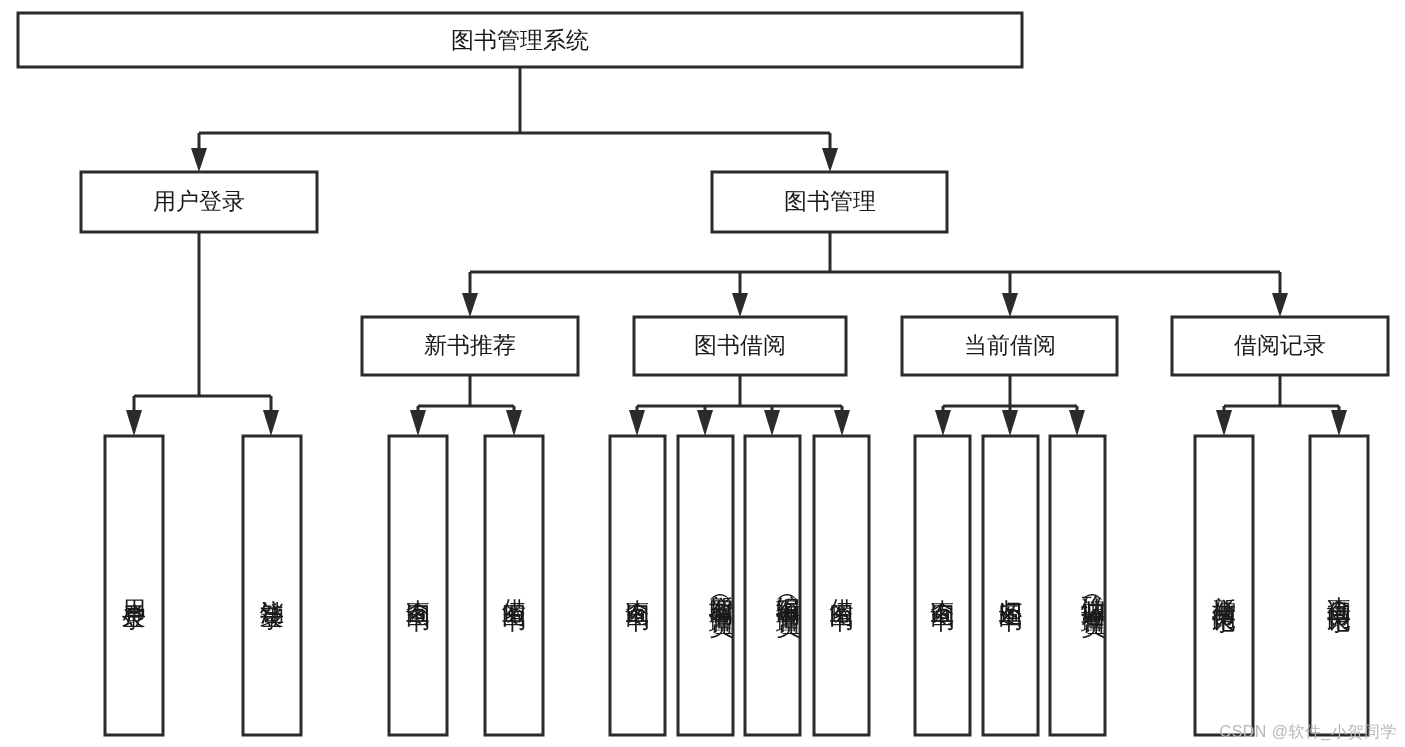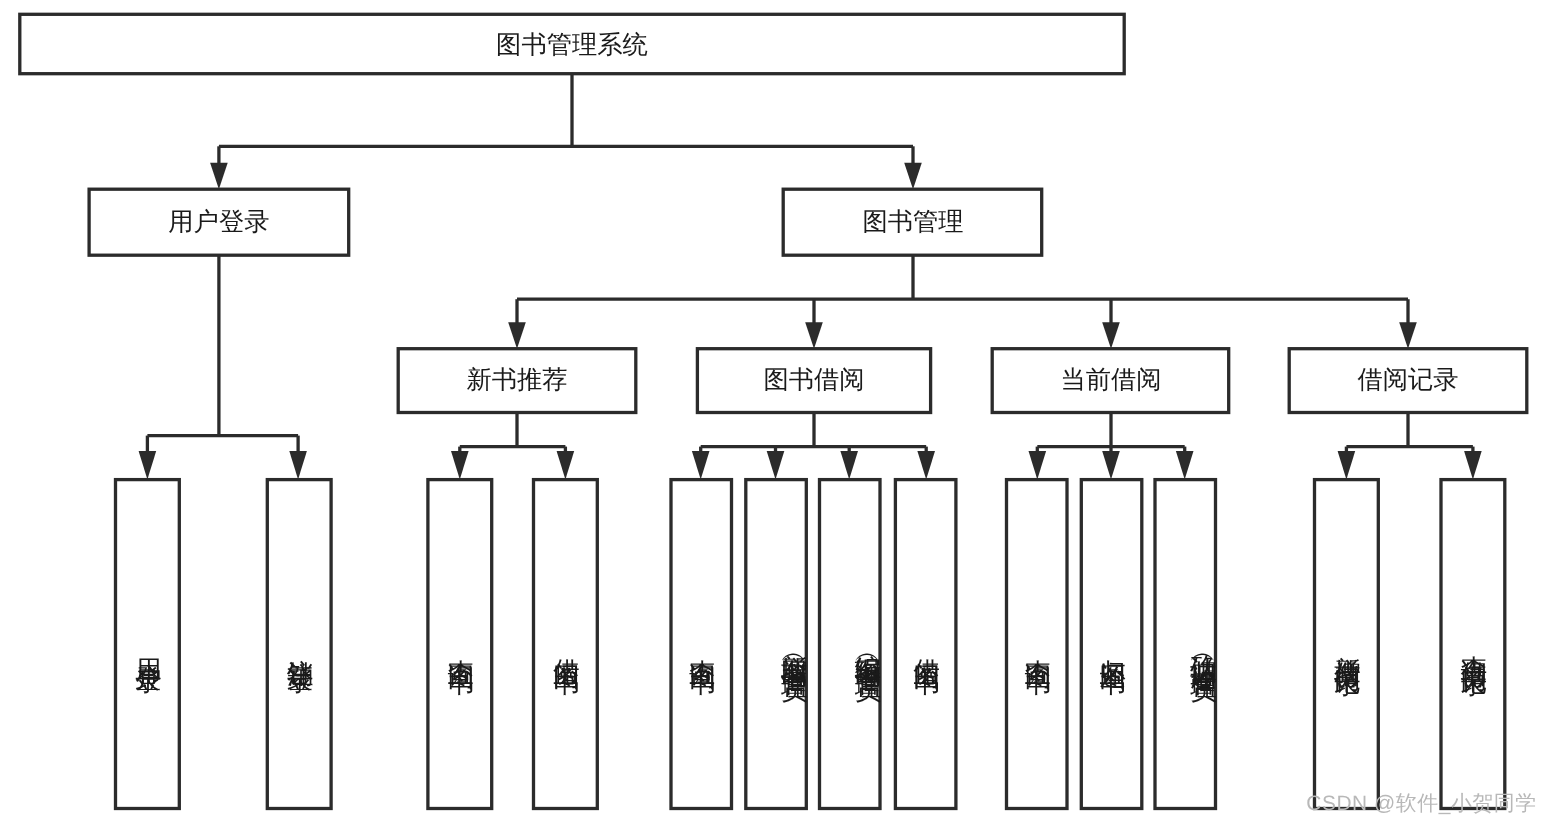--- a/index.html
+++ b/index.html
@@ -68,21 +68,21 @@
     align-items: center;
     justify-content: center;
     white-space: nowrap;
     user-select: none;
   }
   .watermark {
     position: absolute;
     right: 8px;
     bottom: 4px;
     font-family: "Liberation Sans", "DejaVu Sans", sans-serif;
-    font-size: 19px;
+    font-size: 16px;
     color: #b8b8b8;
     letter-spacing: 0.5px;
     white-space: nowrap;
   }
 </style>
 </head>
 <body>
 
 <div id="stage">
 

